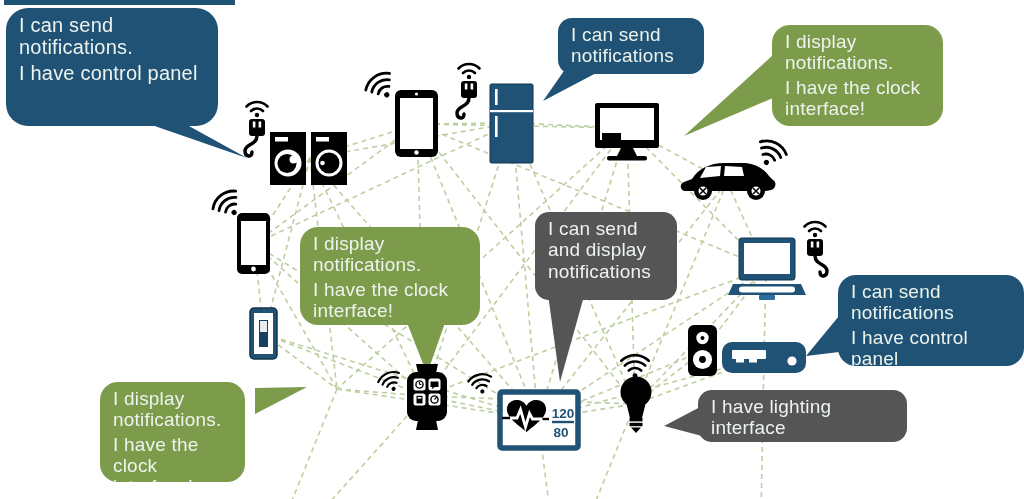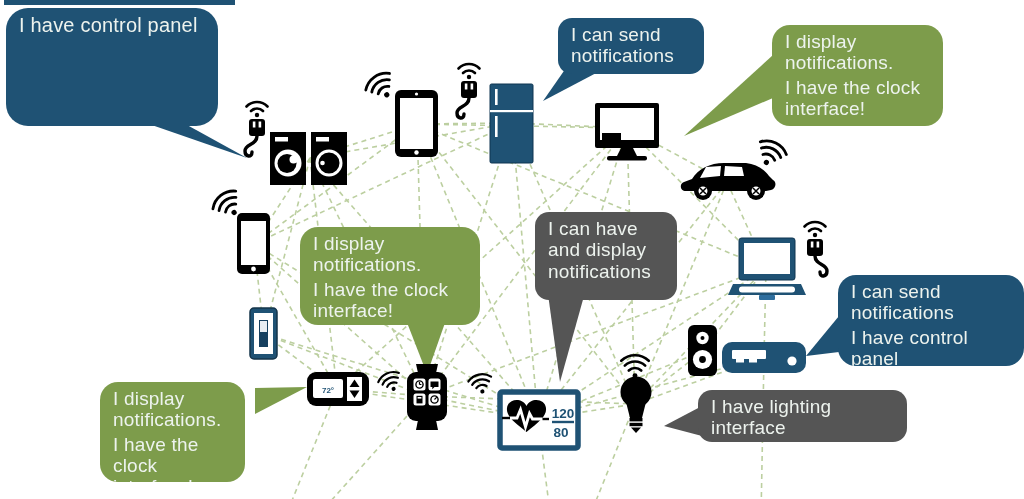--- a/index.html
+++ b/index.html
@@ -254,30 +254,20 @@
   <div class="icon" style="left:721px;top:341px">
     <svg width="88" height="34" viewBox="0 0 88 34">
       <rect class="dev-blue" x="1" y="1" width="84" height="31" rx="10"></rect>
       <rect x="11" y="9" width="34" height="9" rx="1" fill="#fff"></rect>
       <rect x="15" y="18" width="8" height="3.5" fill="#fff"></rect>
       <rect x="28" y="18" width="8" height="3.5" fill="#fff"></rect>
       <circle cx="71" cy="20" r="4.6" fill="#fff"></circle>
     </svg>
   </div>
 
-  <div class="icon" style="left:306px;top:371px">
-    <svg width="64" height="37" viewBox="0 0 64 37">
-      <rect x="1" y="1" width="62" height="34" rx="9"></rect>
-      <rect x="7" y="8" width="30" height="19" rx="2" fill="#fff"></rect>
-      <text x="22" y="21.5" text-anchor="middle" font-size="8" font-weight="bold" fill="#1f5274">72°</text>
-      <rect x="41" y="6" width="15" height="24" fill="#fff"></rect>
-      <polygon points="48.5,8.5 43.5,16 53.5,16"></polygon>
-      <polygon points="43.5,19.5 53.5,19.5 48.5,27"></polygon>
-    </svg>
-  </div>
 
   <div class="icon" style="left:374px;top:367px;transform:rotate(-24deg) scale(.78)">
     <svg width="34" height="28" viewBox="0 0 36 30">
       <circle cx="18" cy="26" r="2.8"></circle>
       <path d="M11,20 A10,10 0 0 1 25,20" fill="none" stroke="#000" stroke-width="3" stroke-linecap="round"></path>
       <path d="M6.5,14.5 A16.5,16.5 0 0 1 29.5,14.5" fill="none" stroke="#000" stroke-width="3" stroke-linecap="round"></path>
       <path d="M2.5,9 A22.5,22.5 0 0 1 33.5,9" fill="none" stroke="#000" stroke-width="3" stroke-linecap="round"></path>
     </svg>
   </div>
   <div class="icon" style="left:399px;top:363px">
@@ -332,39 +322,40 @@
     <svg width="40" height="64" viewBox="0 0 40 64">
       <circle cx="20" cy="19" r="15.5"></circle>
       <polygon points="9.5,27 30.5,27 26,45 14,45"></polygon>
       <rect x="13.5" y="45" width="13" height="3.4"></rect>
       <rect x="13.5" y="49.8" width="13" height="3.4"></rect>
       <polygon points="15,54.5 25,54.5 20,60"></polygon>
     </svg>
   </div>
 
   <div class="bubble blue" style="left:6px;top:8px;width:212px;height:118px;border-radius:22px;font-size:20px">
+    <p>I can send notifications.</p>
     <p>I have control panel</p>
   </div>
 
   <div class="bubble blue" style="left:558px;top:18px;width:146px;height:56px;border-radius:14px">
     <p>I can send notifications</p>
   </div>
 
   <div class="bubble green" style="left:772px;top:25px;width:171px;height:101px">
     <p>I display notifications.</p>
     <p>I have the clock interface!</p>
   </div>
 
   <div class="bubble green" style="left:300px;top:227px;width:180px;height:98px">
     <p>I display notifications.</p>
     <p>I have the clock interface!</p>
   </div>
 
   <div class="bubble gray" style="left:535px;top:212px;width:142px;height:88px;border-radius:14px">
-    <p>I can have and display notifications</p>
+    <p>I can send and display notifications</p>
   </div>
 
   <div class="bubble blue" style="left:838px;top:275px;width:186px;height:91px">
     <p>I can send notifications</p>
     <p>I have control panel</p>
   </div>
 
   <div class="bubble gray" style="left:698px;top:390px;width:209px;height:52px;border-radius:14px">
     <p>I have lighting interface</p>
   </div>

